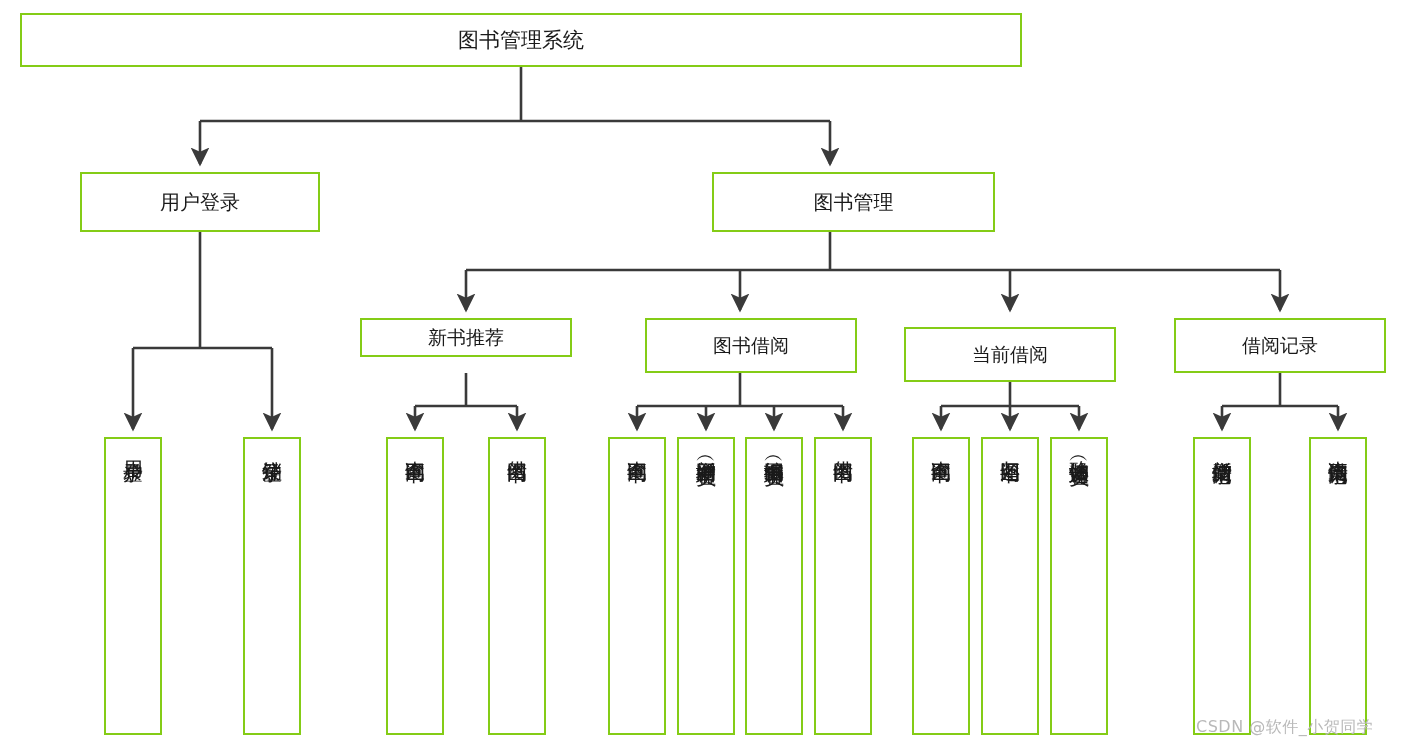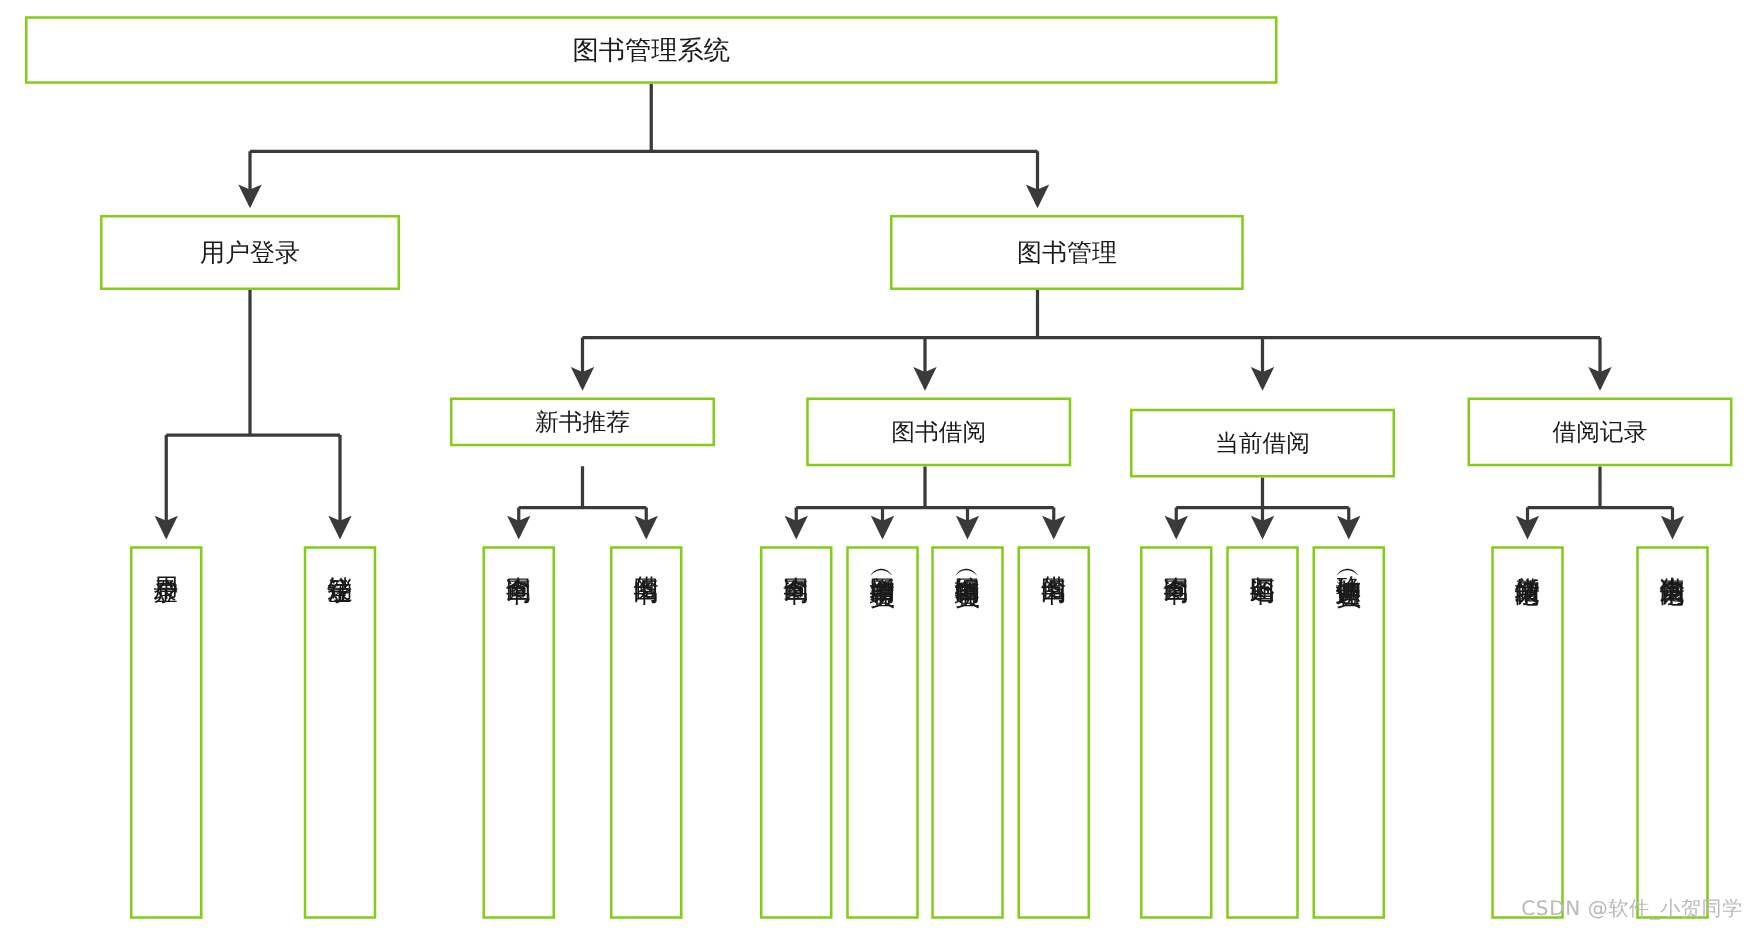--- a/index.html
+++ b/index.html
@@ -174,15 +174,15 @@
     <span class="vtext">确认归还（管理员）</span>
   </div>
 
   <div class="node leaf" style="left:1193px; top:437px; width:58px; height:298px;">
     <span class="vtext">新增借阅记录</span>
   </div>
   <div class="node leaf" style="left:1309px; top:437px; width:58px; height:298px;">
     <span class="vtext">查询借阅记录</span>
   </div>
 
-  <div class="watermark" style="left:1196px; top:717px;padding-left:21px;">CSDN @软件_小贺同学</div>
+  <div class="watermark" style="left:1196px; top:717px;">CSDN @软件_小贺同学</div>
 
 </div>
 
 </body></html>

